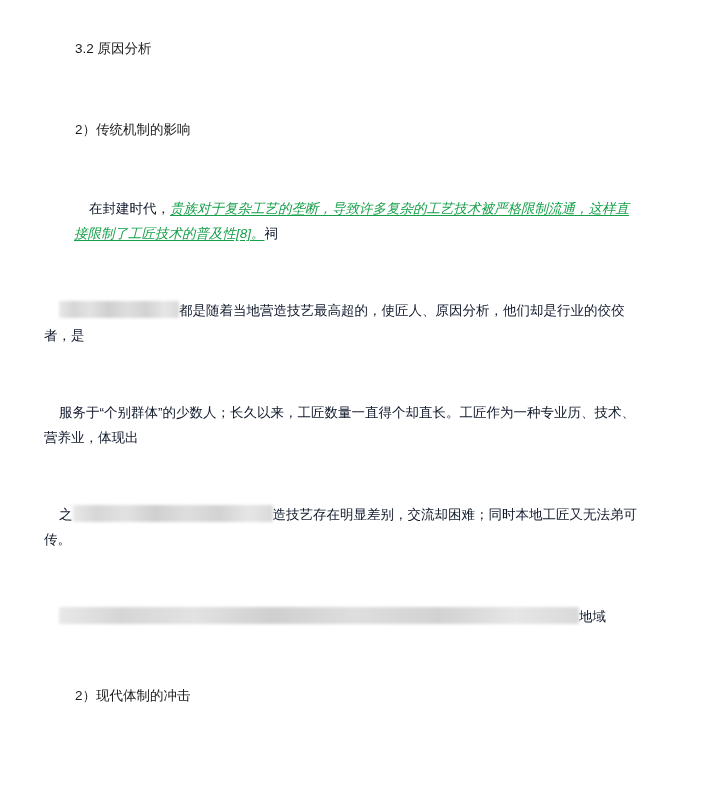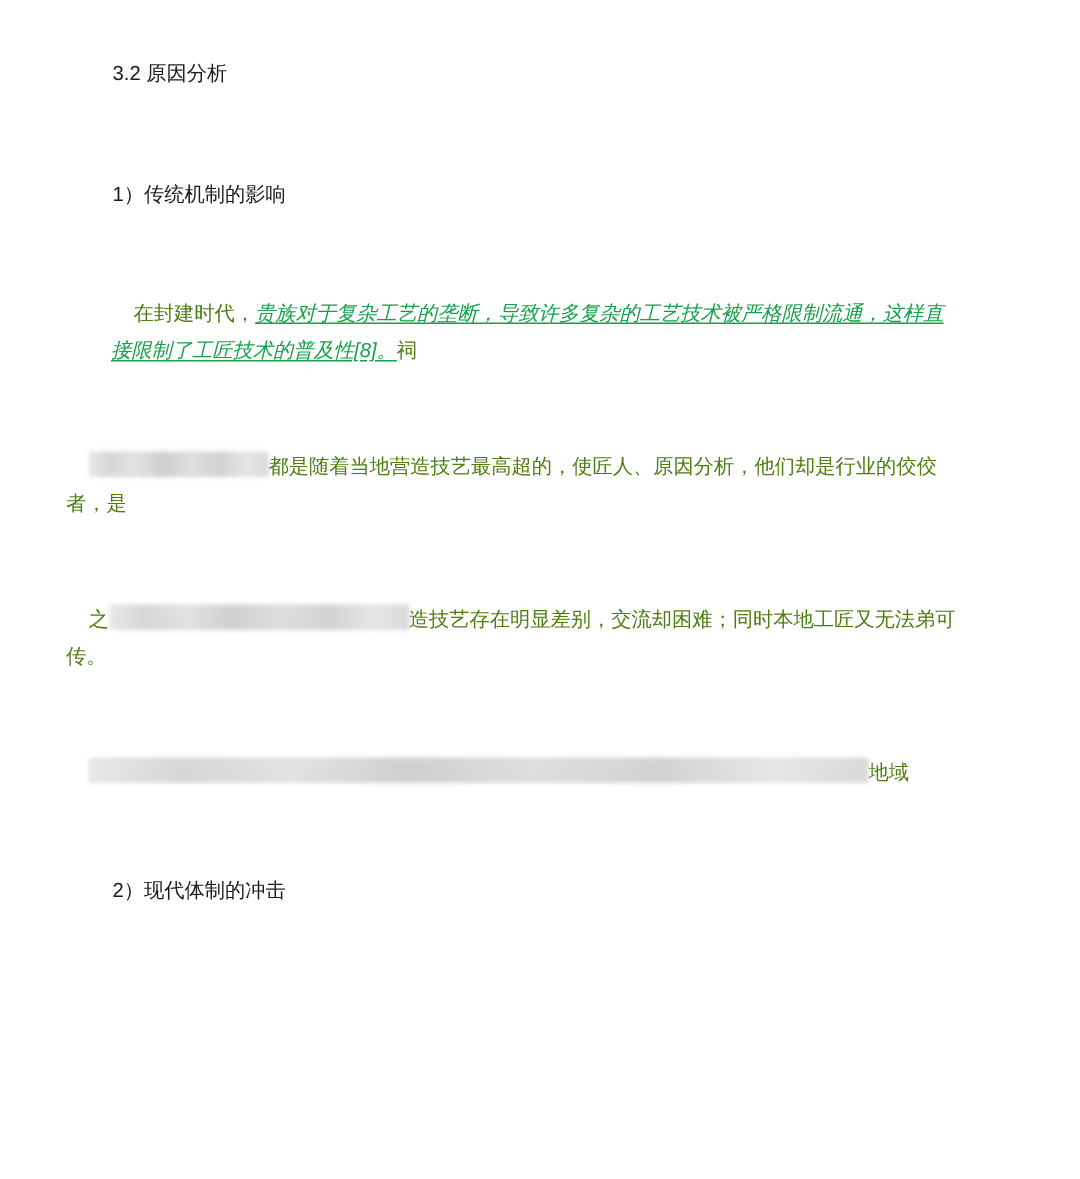--- a/index.html
+++ b/index.html
@@ -25,21 +25,21 @@
   .line {
     line-height: 25.5px;
     white-space: pre-wrap;
     word-break: break-all;
   }
   .heading {
     line-height: 27px;
   }
 
   
-  .plain { color: #4d7c0f; }
+  .plain { color: #0f172a; }
   .green {
     color: #17a04a;
     font-style: italic;
     text-decoration: underline;
     text-underline-offset: 2px;
   }
   
   .blur {
     display: inline-block;
     vertical-align: -3px;
@@ -55,31 +55,34 @@
 </head>
 <body>
 
 <div class="page">
 
   <div class="line heading" style="padding-left:16px;">
     <span>3.2 原因分析</span>
   </div>
 
   <div class="line heading" style="padding-left:16px;">
-    <span>1）传统机制的影响</span>
+    <span>2）传统机制的影响</span>
   </div>
 
   <div class="line" style="padding-left:30px;">
     <span class="plain">在封建时代，</span><span class="green">贵族对于复杂工艺的垄断，导致许多复杂的工艺技术被严格限制流通，这样直接限制了工匠技术的普及性[8]。</span><span class="plain">祠</span>
   </div>
 
   <div class="line">
     <span class="blur tall" style="width:120px;"></span><span class="plain">都是随着当地营造技艺最高超的，使匠人、原因分析，他们却是行业的佼佼者，是</span>
   </div>
 
+  <div class="line">
+    <span class="plain">服务于“个别群体”的少数人；长久以来，工匠数量一直得个却直长。工匠作为一种专业历、技术、营养业，体现出</span>
+  </div>
 
   <div class="line">
     <span class="plain">之</span><span class="blur tall" style="width:200px;"></span><span class="plain">造技艺存在明显差别，交流却困难；同时本地工匠又无法弟可传。</span>
   </div>
 
   <div class="line">
     <span class="blur tall" style="width:520px;"></span><span class="plain">地域</span>
   </div>
 
   <div class="line heading" style="padding-left:16px;">

